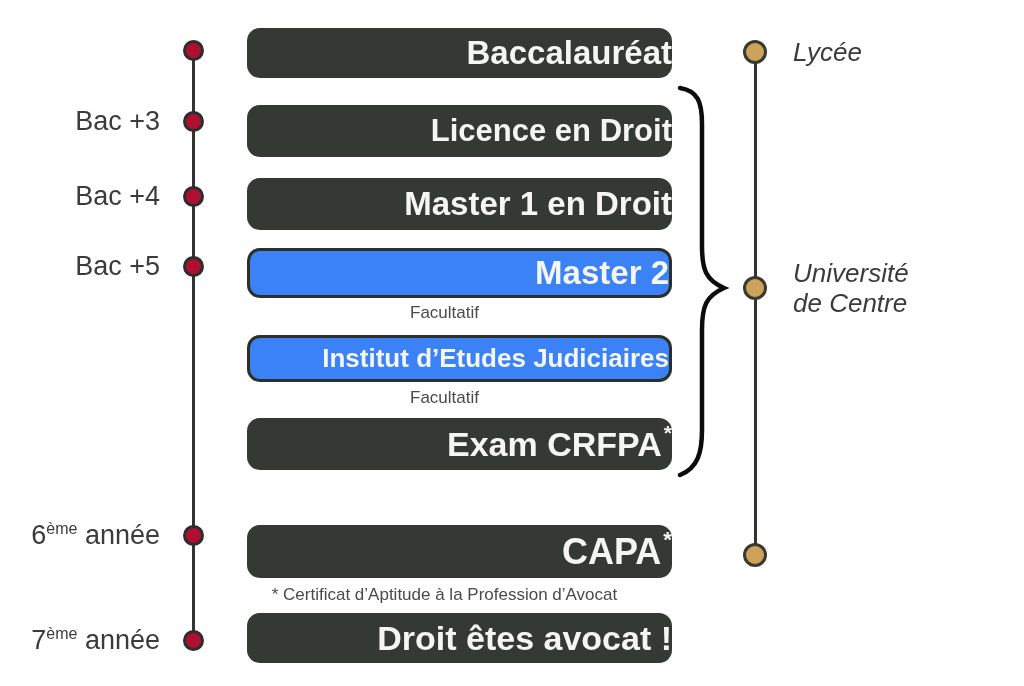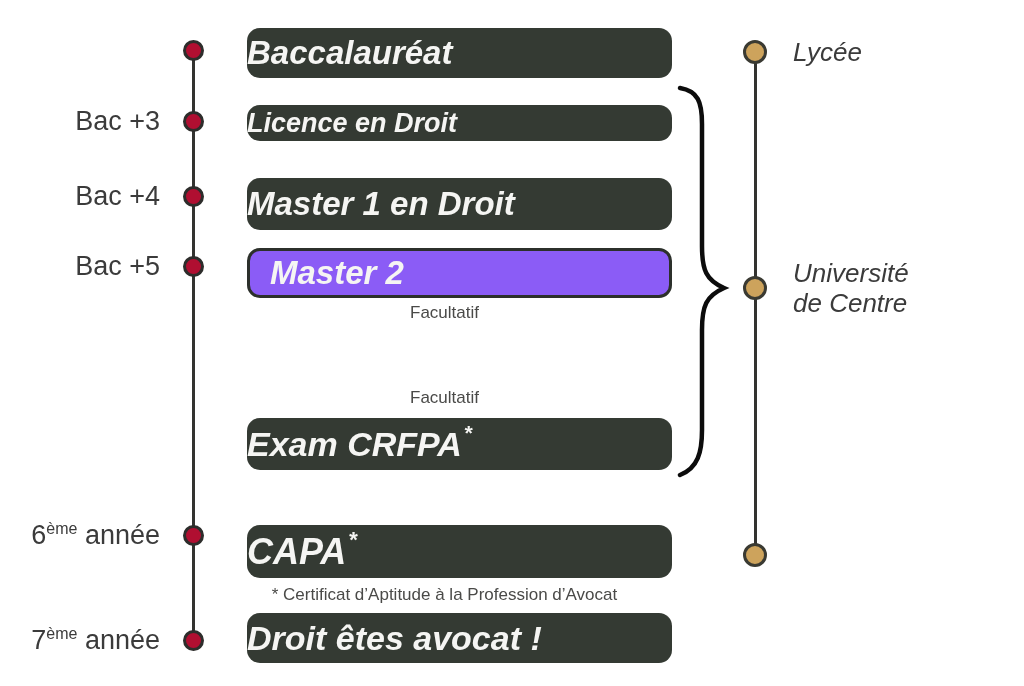--- a/index.html
+++ b/index.html
@@ -20,25 +20,25 @@
     text-align:right;font-size:27px;color:#3b3b3b;white-space:nowrap;
   }
   .tl-label sup{font-size:16px;vertical-align:super;line-height:0;}
   
   .r-label{
     position:absolute;left:793px;font-size:26px;color:#3b3b3b;line-height:30px;white-space:nowrap;font-style:italic;
   }
   
   .stage{
     position:absolute;left:247px;width:425px;box-sizing:border-box;
-    border-radius:13px;display:flex;align-items:center;justify-content:flex-start;
-    color:#f5f5f3;font-weight:bold;text-align:center;white-space:nowrap;font-style:italic;
+    border-radius:13px;display:flex;align-items:center;justify-content:flex-end;
+    color:#f5f5f3;font-weight:bold;text-align:center;white-space:nowrap;
   }
   .stage.dark{background:#343a33;}
-  .stage.gray{background:#8b5cf6;border:3px solid #2c302b;padding-left:20px;}
+  .stage.gray{background:#3b82f6;border:3px solid #2c302b;padding-left:20px;}
   .stage .ast{font-size:0.62em;position:relative;top:-0.5em;margin-left:2px;font-weight:bold;}
   
   .note{
     position:absolute;left:232px;width:425px;text-align:center;color:#4a4a48;
     font-size:17px;line-height:19px;
   }
   .brace{position:absolute;left:668px;top:78px;}
 </style>
 </head>
 <body>
@@ -55,32 +55,35 @@
 
   <div class="tl-label" style="top:104px"><span>Bac +3</span><sup></sup><span></span></div>
   <div class="tl-label" style="top:179px"><span>Bac +4</span><sup></sup><span></span></div>
   <div class="tl-label" style="top:249px"><span>Bac +5</span><sup></sup><span></span></div>
   <div class="tl-label" style="top:518px"><span>6</span><sup>ème</sup><span> année</span></div>
   <div class="tl-label" style="top:623px"><span>7</span><sup>ème</sup><span> année</span></div>
 
   <div class="stage dark" style="top:28px;height:50px;font-size:33px">
       <span>Baccalauréat</span>
     </div>
-  <div class="stage dark" style="top:105px;height:36px;font-size:27px">
+  <div class="stage dark" style="top:105px;height:52px;font-size:31px">
       <span>Licence en Droit</span>
     </div>
   <div class="stage dark" style="top:178px;height:52px;font-size:33px">
       <span>Master 1 en Droit</span>
     </div>
 
   <div class="stage gray" style="top:248px;height:50px;font-size:33px">
       <span>Master 2</span>
     </div>
   <div class="note" style="top:303px">Facultatif</div>
 
+  <div class="stage gray" style="top:335px;height:47px;font-size:26px">
+      <span>Institut d’Etudes Judiciaires</span>
+    </div>
   <div class="note" style="top:388px">Facultatif</div>
 
   <div class="stage dark" style="top:418px;height:52px;font-size:34px">
       <span>Exam CRFPA</span>
       <span class="ast">*</span>
     </div>
 
   <div class="stage dark" style="top:525px;height:53px;font-size:36px">
       <span>CAPA</span>
       <span class="ast">*</span>

